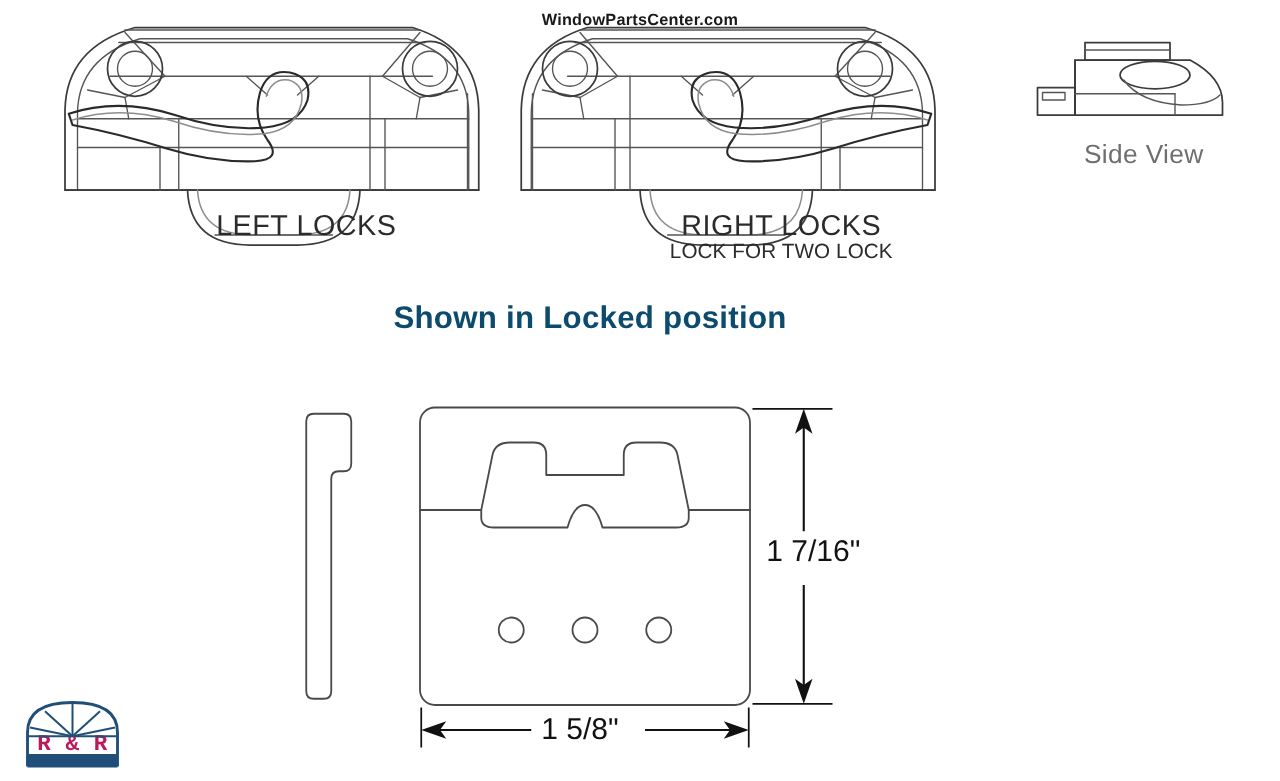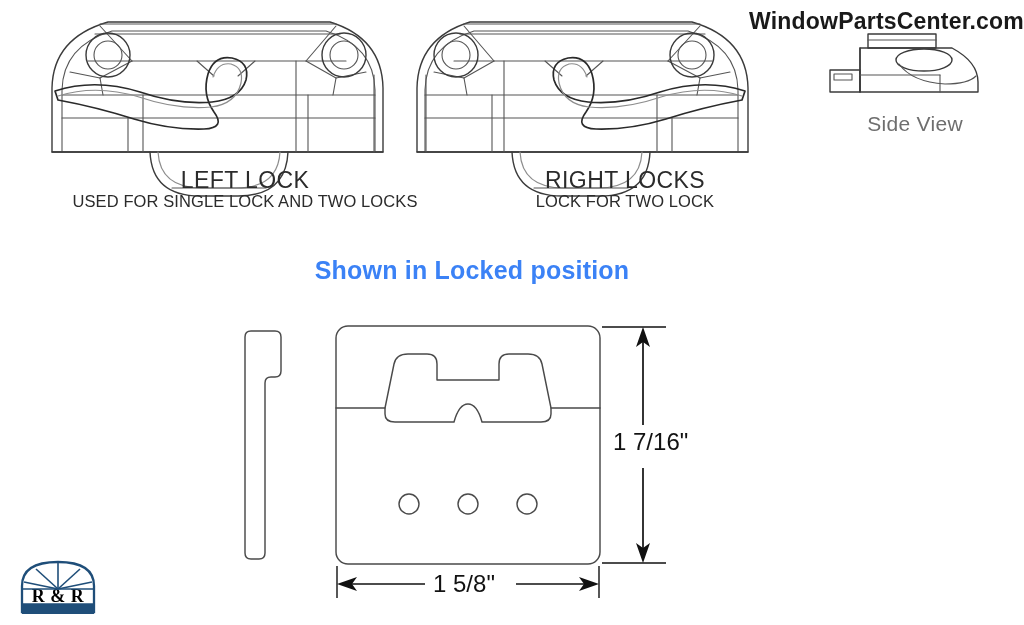--- a/index.html
+++ b/index.html
@@ -19,24 +19,24 @@
     position: absolute;
     inset: 0;
     width: 1024px;
     height: 625px;
   }
   .abs { position: absolute; }
 
   
   #site-title {
     left: 0; right: 0; top: 8px;
-    text-align: right;
+    text-align: center;
     font-family: "Liberation Sans", sans-serif;
     font-weight: bold;
-    font-size: 23px;
+    font-size: 13px;
     letter-spacing: 0.2px;
     color: #191919;
     z-index: 40;
   }
 
   
   #artwork {
     position: absolute;
     left: 0; top: 0;
     width: 1024px; height: 625px;
@@ -113,24 +113,24 @@
   #right-lock-caption { left: 455px; top: 168px; width: 340px; }
 
   #side-view-caption {
     left: 800px; top: 112px; width: 230px;
     font-size: 21px;
     color: #6e6e6e;
     letter-spacing: 0.3px;
   }
 
   #locked-position-caption {
-    left: 182px; top: 256px; width: 580px;
+    left: 182px; top: 240px; width: 580px;
     font-size: 25px;
     font-weight: bold;
-    color: #3b82f6;
+    color: #0c4a6e;
     letter-spacing: 0.2px;
   }
 
   .dim-label {
     position: absolute;
     font-family: "Liberation Sans", sans-serif;
     font-size: 24px;
     color: #121212;
     background: #ffffff;
     padding: 0 5px;
@@ -145,22 +145,22 @@
     left: 6px; top: 556px;
     width: 104px; height: 66px;
     z-index: 50;
   }
   #brand-logo .lg-stroke { stroke: #1f4e79; fill: none; stroke-width: 2.3; }
   #brand-logo .lg-stroke-thin { stroke: #1f4e79; fill: none; stroke-width: 1.6; }
   #brand-logo .lg-fill { fill: #1f4e79; }
   .logo-txt {
     position: absolute;
     text-align: center;
-    color: #000000;
-    font-family: Liberation Serif, serif;
+    color: #be185d;
+    font-family: Liberation Mono, monospace;
     white-space: nowrap;
   }
   #logo-initials {
     left: 6px; top: 586px; width: 104px;
     font-size: 18px; font-weight: bold;
     letter-spacing: 0.5px;
   }
   #logo-tagline {
     left: 6px; top: 605px; width: 104px;
     font-size: 10px;
@@ -326,22 +326,21 @@
       <path class="dim" d="M 516 584 L 587 584"></path>
       <polygon class="arrowfill" points="337,584 357,577 352,584 357,591"></polygon>
       <polygon class="arrowfill" points="599,584 579,577 584,584 579,591"></polygon>
     </g>
 
   </svg>
 
   <div class="abs" id="site-title">WindowPartsCenter.com</div>
 
   <div class="abs cap" id="left-lock-caption">
-    <div class="cap-main">LEFT LOCK</div>
-    <div class="cap-sub">USED FOR SINGLE LOCK AND TWO LOCKS</div>
+    <div class="cap-main">LEFT LOCKS</div>
   </div>
 
   <div class="abs cap" id="right-lock-caption">
     <div class="cap-main">RIGHT LOCKS</div>
     <div class="cap-sub">LOCK FOR TWO LOCK</div>
   </div>
 
   <div class="abs cap" id="side-view-caption">Side View</div>
 
   <div class="abs cap" id="locked-position-caption">Shown in Locked position</div>

